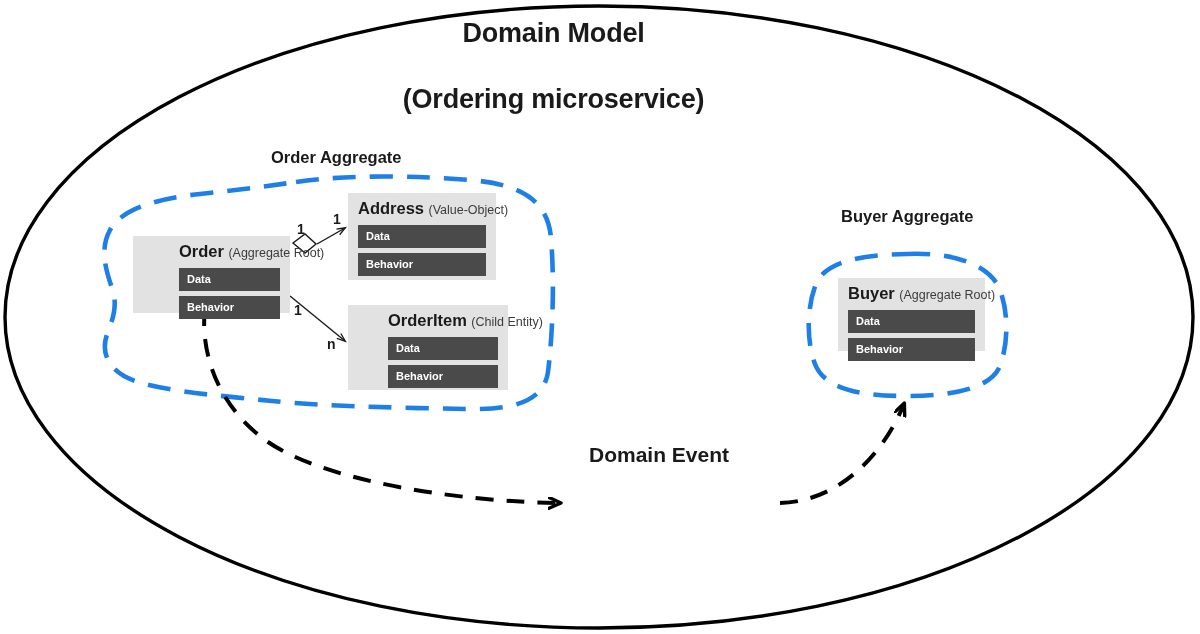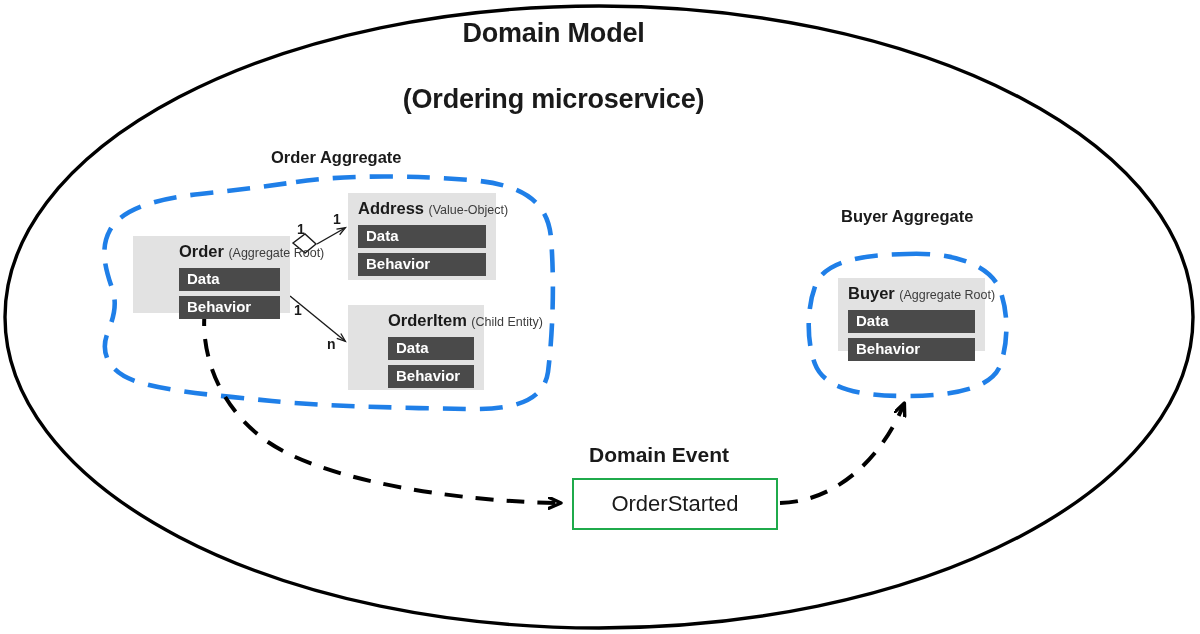--- a/index.html
+++ b/index.html
@@ -76,21 +76,21 @@
   }
   .entity .ent-stereo {
     font-size: 12.5px;
     color: #3c3c3c;
     font-weight: normal;
   }
   .entity .bar {
     background: #4a4a4a;
     color: #ffffff;
     font-weight: bold;
-    font-size: 15px;
+    font-size: 11px;
     padding: 3px 8px 4px 8px;
     margin-top: 5px;
     box-sizing: border-box;
     line-height: 16px;
   }
   .entity .bar:first-of-type { margin-top: 0; }
 
   
   .event-box {
     position: absolute;
@@ -192,21 +192,21 @@
 
   <div class="entity" style="left:348px; top:193px; width:148px; height:87px;">
     <div class="ent-head">
       <span class="ent-name">Address</span>
       <span class="ent-stereo">(Value-Object)</span>
     </div>
     <div class="bar">Data</div>
     <div class="bar">Behavior</div>
   </div>
 
-  <div class="entity" style="left:348px; top:305px; width:136px; height:85px;padding-left:40px;">
+  <div class="entity" style="left:348px; top:305px; width:160px; height:85px;padding-left:40px;">
     <div class="ent-head">
       <span class="ent-name">OrderItem</span>
       <span class="ent-stereo">(Child Entity)</span>
     </div>
     <div class="bar">Data</div>
     <div class="bar">Behavior</div>
   </div>
 
   <div class="entity" style="left:838px; top:278px; width:147px; height:73px;">
     <div class="ent-head">
@@ -217,17 +217,14 @@
     <div class="bar">Behavior</div>
   </div>
 
   <div class="mult" style="left:297px; top:222px;">1</div>
   <div class="mult" style="left:333px; top:212px;">1</div>
   <div class="mult" style="left:294px; top:303px;">1</div>
   <div class="mult" style="left:327px; top:337px;">n</div>
 
   <div class="section-caption" style="left:589px; top:443px;">Domain Event</div>
 
-  <div class="event-box" style="left:572px; top:478px; width:206px; height:52px;">
-    <span>OrderStarted</span>
-  </div>
 
 </div>
 
 </body></html>

